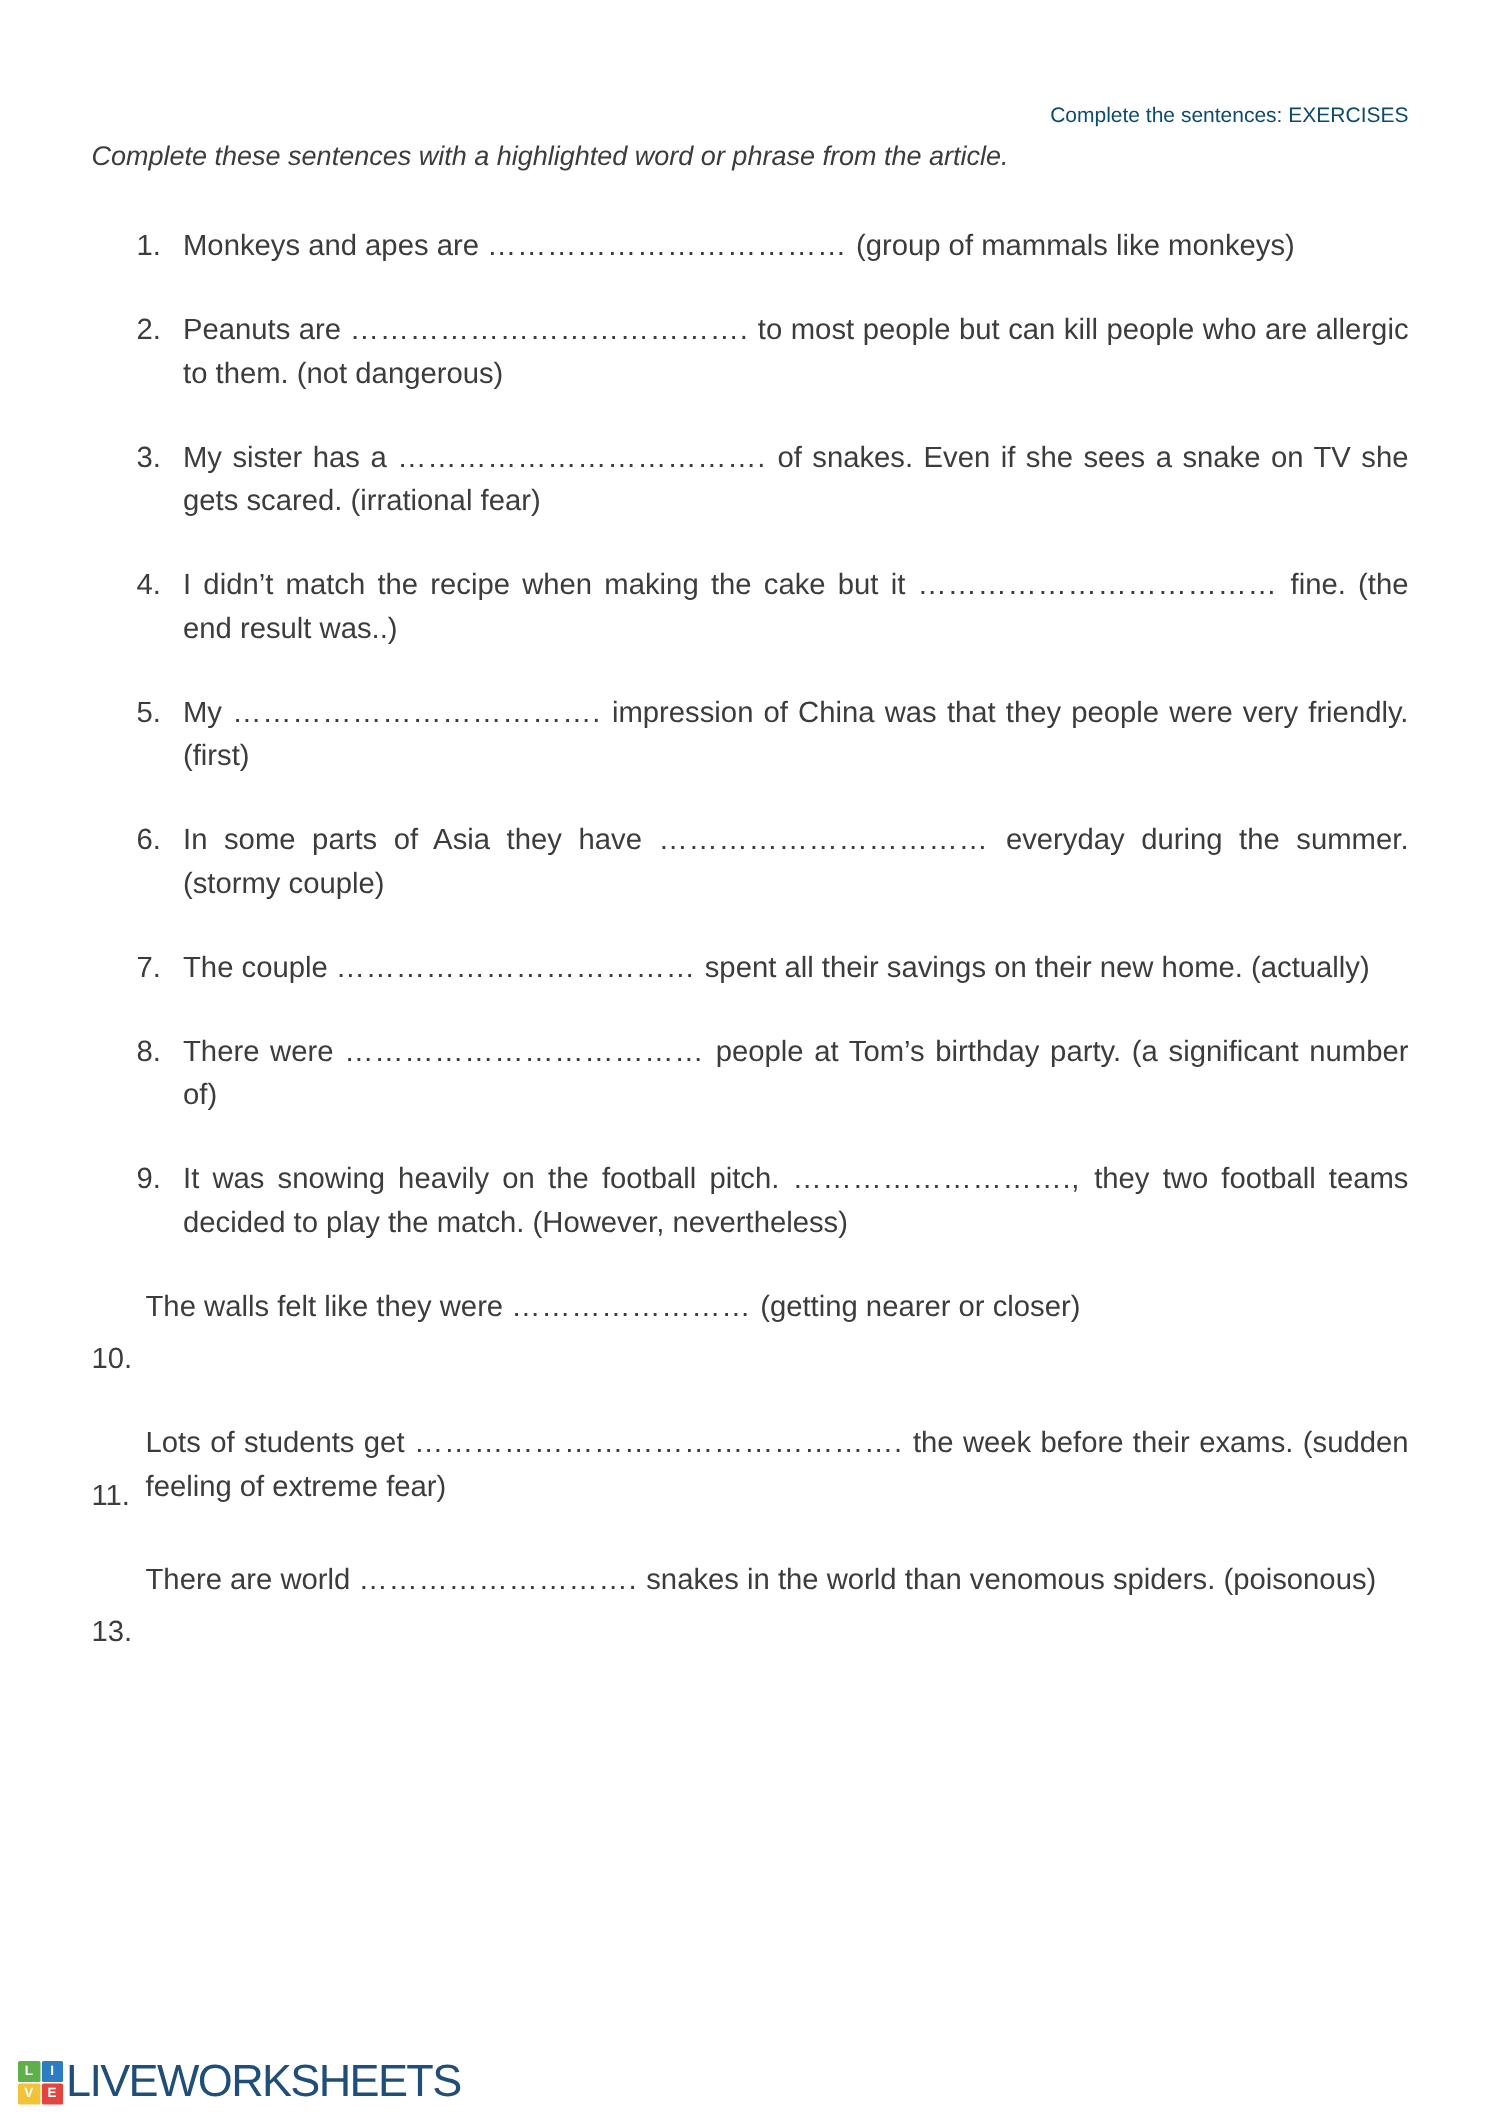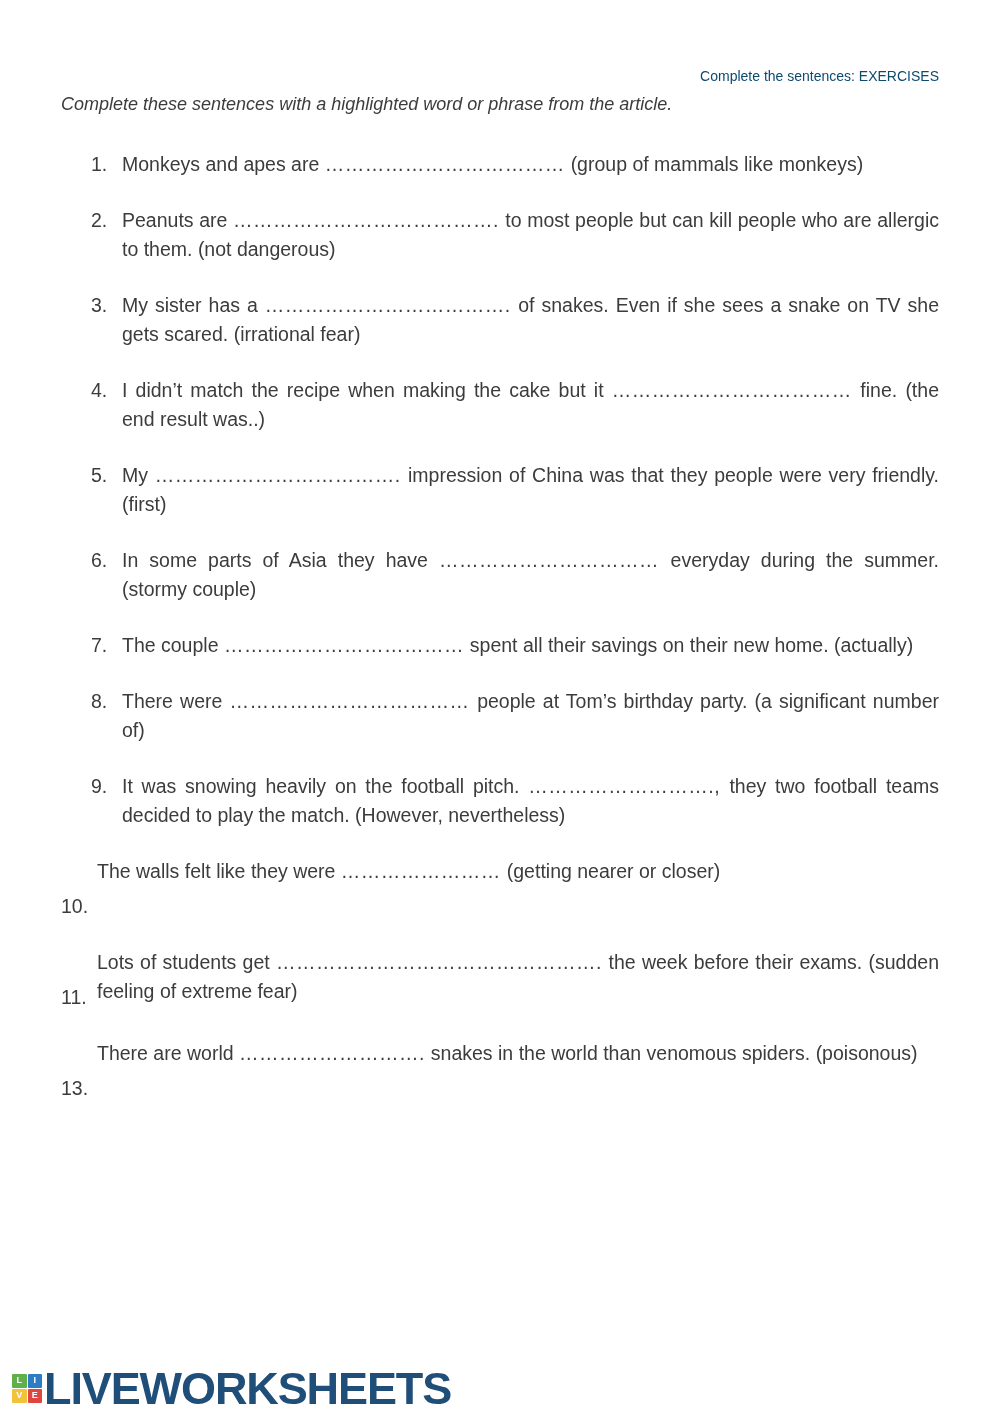--- a/index.html
+++ b/index.html
@@ -126,22 +126,22 @@
     border-radius: 1px;
   }
   .tile-l { background: #5fb04b; }
   .tile-i { background: #2e7cc4; }
   .tile-v { background: #f2c33a; }
   .tile-e { background: #e0453f; }
 
   .logo-wordmark {
     margin-left: 2px;
     font-family: "Liberation Sans", sans-serif;
-    font-weight: bold;
-    font-size: 45px;
+    font-weight: normal;
+    font-size: 30px;
     letter-spacing: -1.1px;
     color: #1f4e79;
     line-height: 1;
     white-space: pre;
   }
 </style>
 </head>
 <body>
 
 <div class="page">

